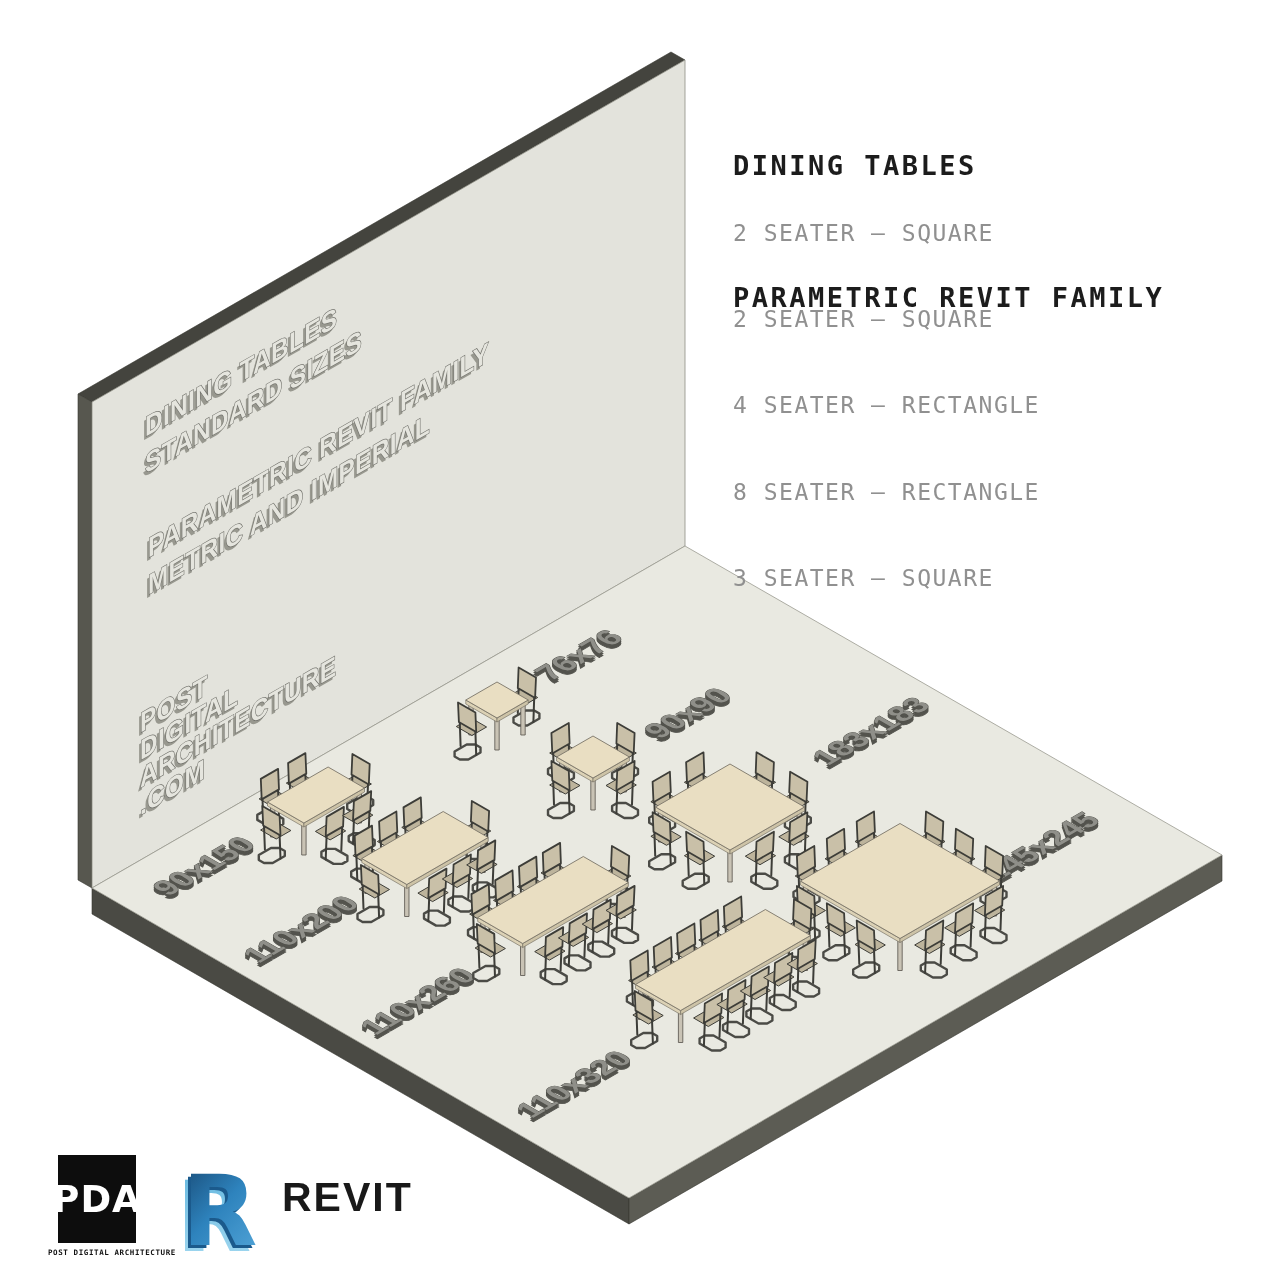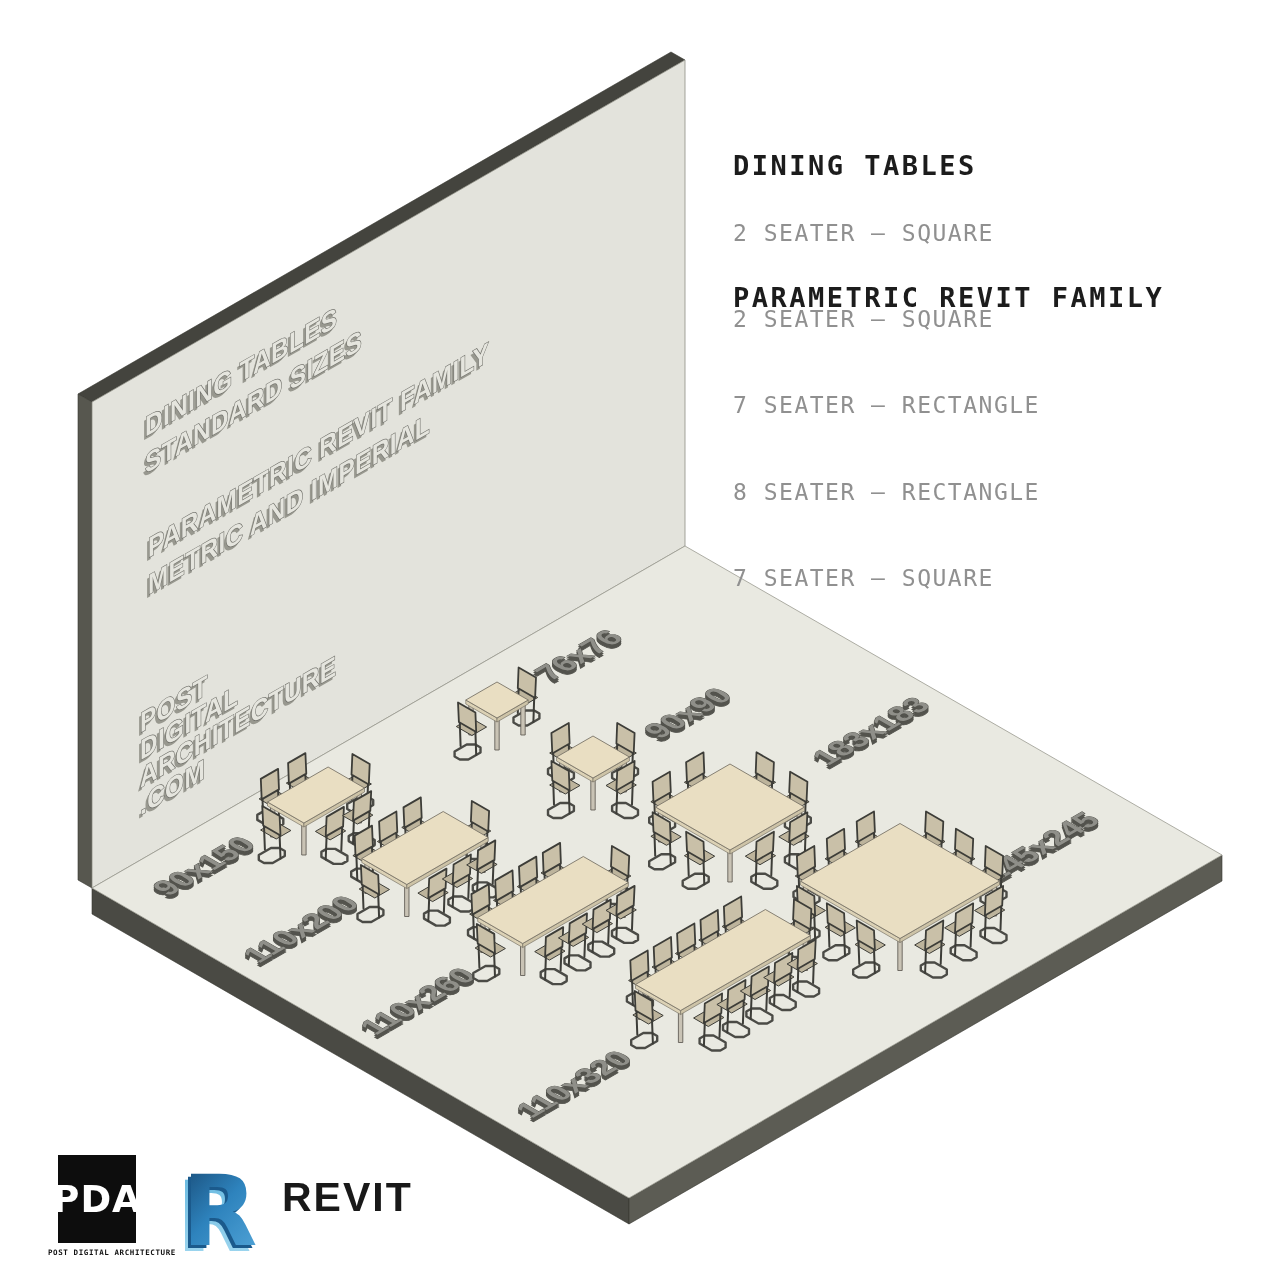--- a/index.html
+++ b/index.html
@@ -531,23 +531,23 @@
     </svg>
 
   <div class="header">
     <div>DINING TABLES</div>
     <div>PARAMETRIC REVIT FAMILY</div>
   </div>
 
   <div class="seatlist">
     <div>2 SEATER – SQUARE</div>
     <div>2 SEATER – SQUARE</div>
-    <div>7 SEATER – RECTANGLE</div>
+    <div>4 SEATER – RECTANGLE</div>
     <div>8 SEATER – RECTANGLE</div>
-    <div>7 SEATER – SQUARE</div>
+    <div>3 SEATER – SQUARE</div>
   </div>
 
   <div class="pda-box">
     <span class="pda-letters">PDA</span>
   </div>
   <div class="pda-caption">POST DIGITAL ARCHITECTURE</div>
 
   <svg class="revit-logo" width="100" height="110" viewBox="0 0 100 110">
     <defs>
       <linearGradient id="rFront" x1="0" y1="0" x2="0.7" y2="1">

